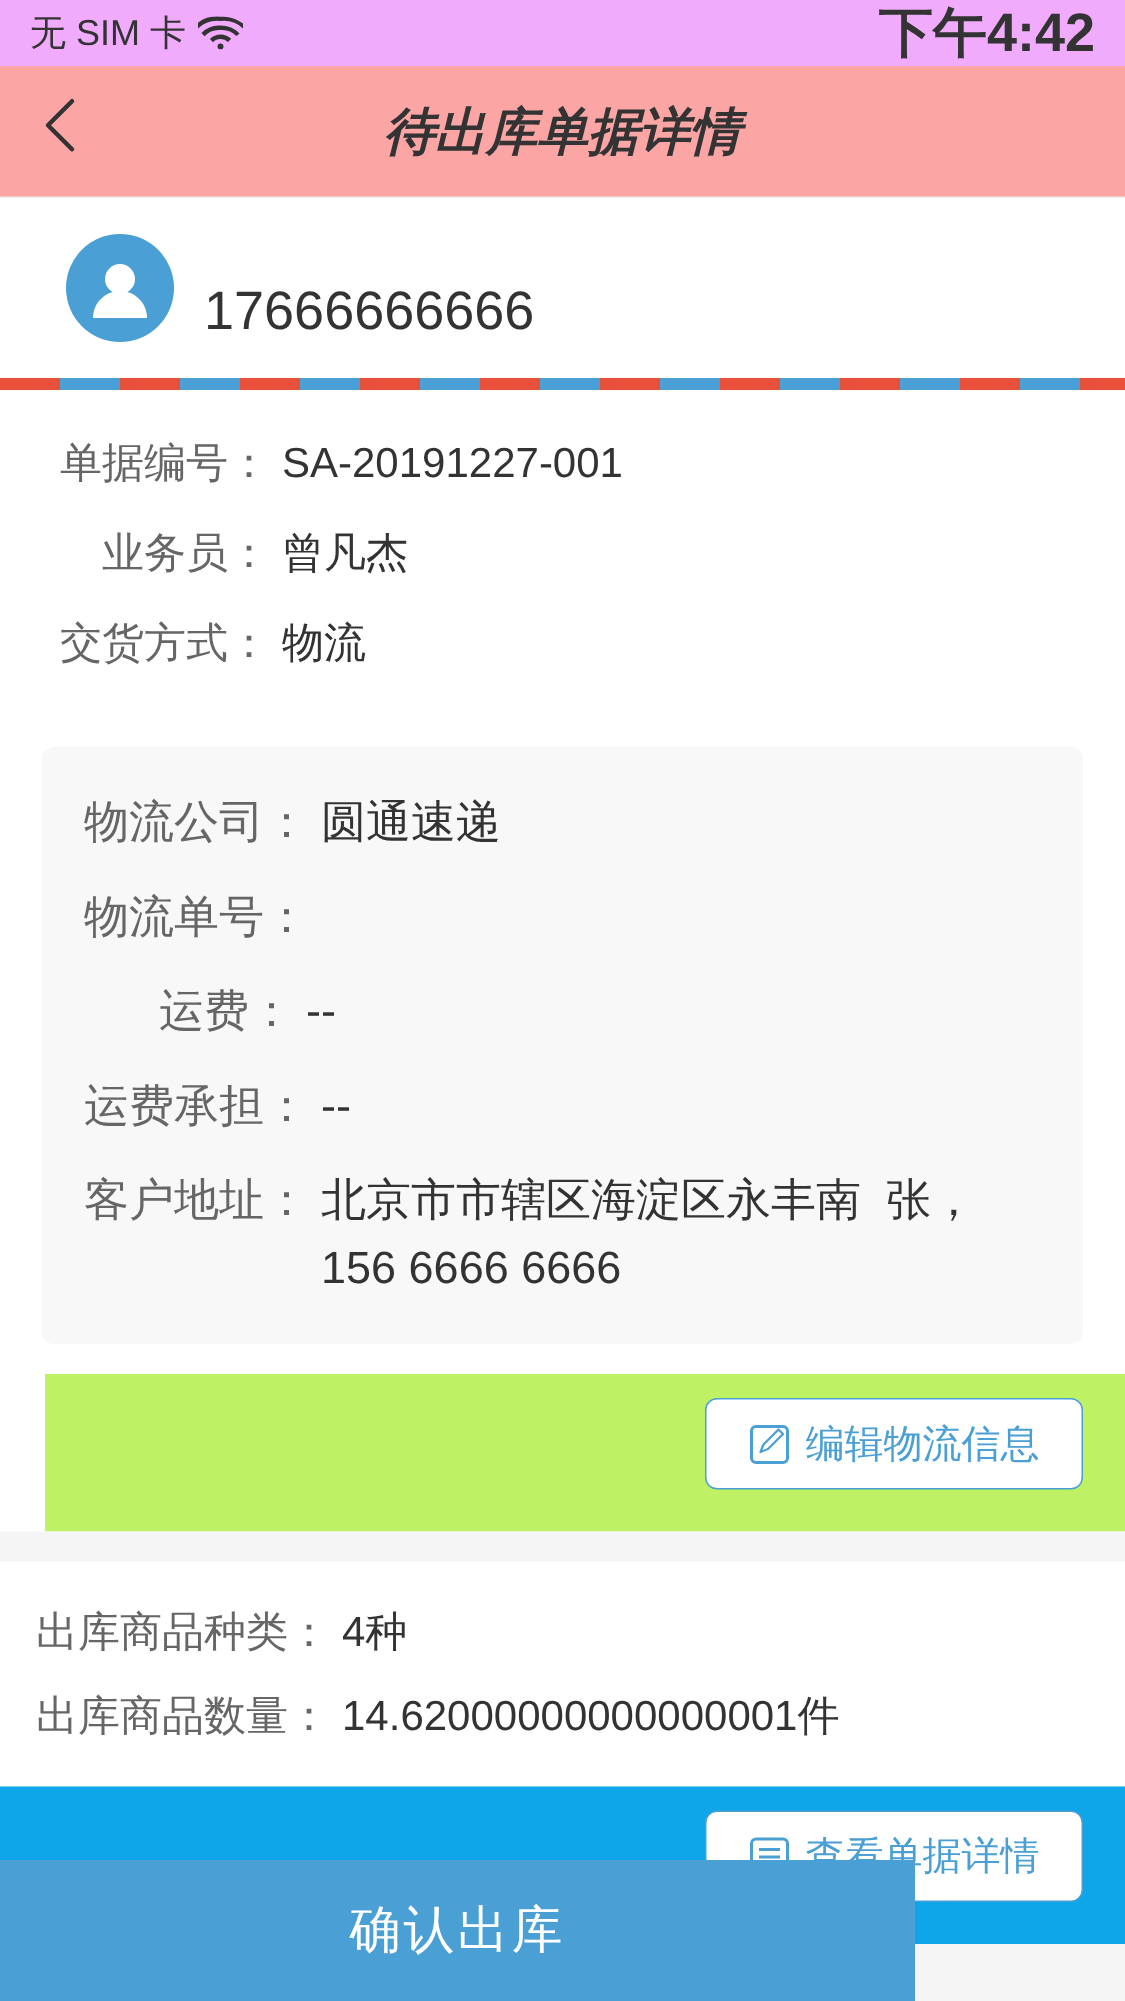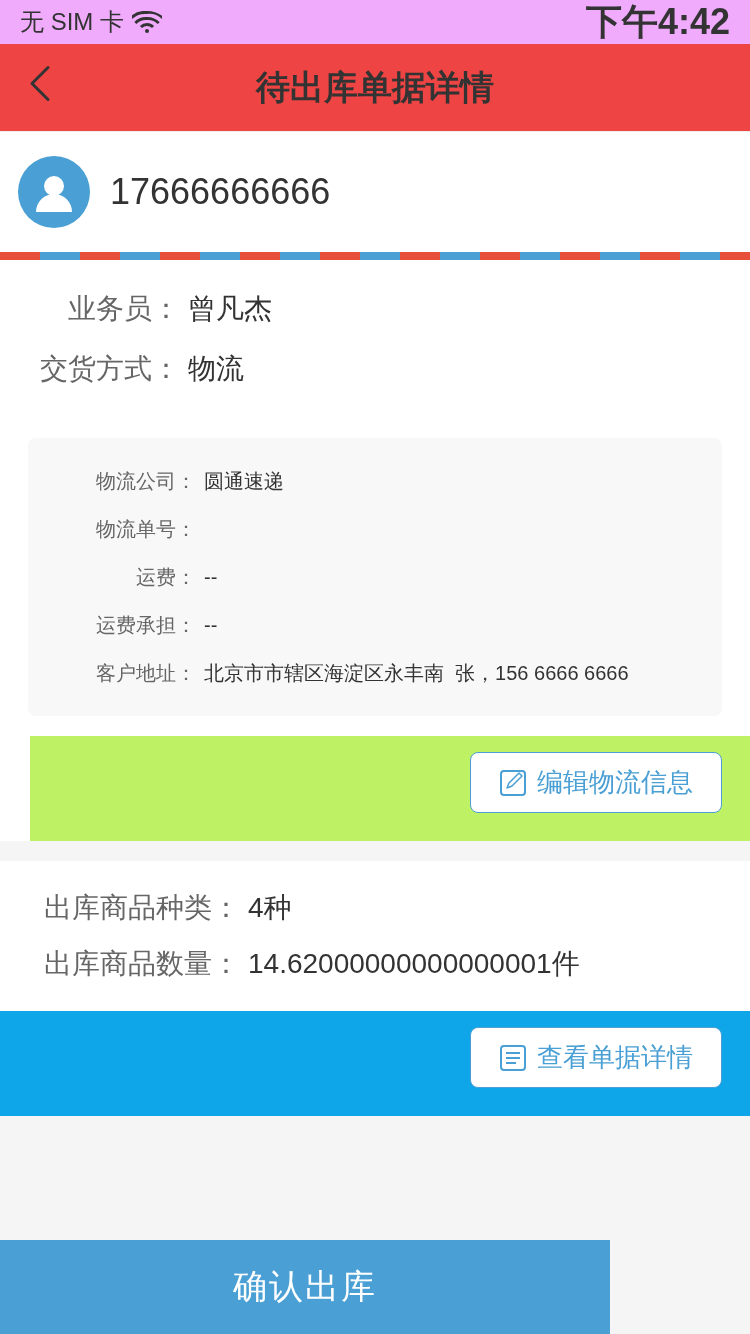--- a/index.html
+++ b/index.html
@@ -38,48 +38,49 @@
     .status-right {
       display: flex;
       align-items: center;
       gap: 8px;
       font-size: 24px;
     }
 
     
     .nav-bar {
       height: 88px;
-      background: #ef4444;
+      background: #fca5a5;
       display: flex;
       align-items: center;
       justify-content: center;
       position: relative;
       border-bottom: 1px solid #eee;
+      font-style: italic;
     }
     .nav-back {
       position: absolute;
       left: 28px;
       top: 50%;
       transform: translateY(-50%);
       font-size: 36px;
       color: #333;
       cursor: pointer;
     }
     .nav-title {
       font-size: 34px;
       font-weight: 600;
       color: #333;
     }
 
     
     .user-row {
       background: #fff;
-      padding: 24px 18px;
-      display: flex;
-      align-items: center;
+      padding: 24px 44px;
+      display: flex;
+      align-items: flex-end;
       gap: 20px;
     }
     .user-avatar {
       width: 72px;
       height: 72px;
       border-radius: 50%;
       background: #4a9fd4;
       display: flex;
       align-items: center;
       justify-content: center;
@@ -134,21 +135,21 @@
     .logistics-card {
       background: #f8f8f8;
       margin: 20px 28px;
       border-radius: 8px;
       padding: 28px 28px;
     }
     .logistics-row {
       display: flex;
       align-items: flex-start;
       margin-bottom: 18px;
-      font-size: 20px;
+      font-size: 30px;
       line-height: 1.5;
     }
     .logistics-row:last-child { margin-bottom: 0; }
     .logistics-label {
       color: #666;
       min-width: 140px;
       text-align: right;
       flex-shrink: 0;
     }
     .logistics-value {
@@ -181,21 +182,21 @@
       display: flex;
       align-items: center;
       gap: 10px;
       background: #fff;
       cursor: pointer;
     }
 
     
     .goods-section {
       background: #fff;
-      padding: 28px 44px;
+      padding: 28px 24px;
       margin-top: 0;
     }
     .goods-row {
       display: flex;
       align-items: center;
       margin-bottom: 18px;
       font-size: 28px;
     }
     .goods-row:last-child { margin-bottom: 0; }
     .goods-label {
@@ -288,20 +289,24 @@
         <circle cx="22" cy="16" r="10" fill="#fff"></circle>
         <path d="M4 42c0-10 8-18 18-18s18 8 18 18" fill="#fff"></path>
       </svg>
     </div>
     <span class="user-phone">17666666666</span>
   </div>
 
   <div class="dashed-divider"></div>
 
   <div class="info-section">
+    <div class="info-row">
+      <span class="info-label">单据编号：</span>
+      <span class="info-value">SA-20191227-001</span>
+    </div>
     <div class="info-row">
       <span class="info-label">业务员：</span>
       <span class="info-value">曾凡杰</span>
     </div>
     <div class="info-row">
       <span class="info-label">交货方式：</span>
       <span class="info-value">物流</span>
     </div>
   </div>
 

